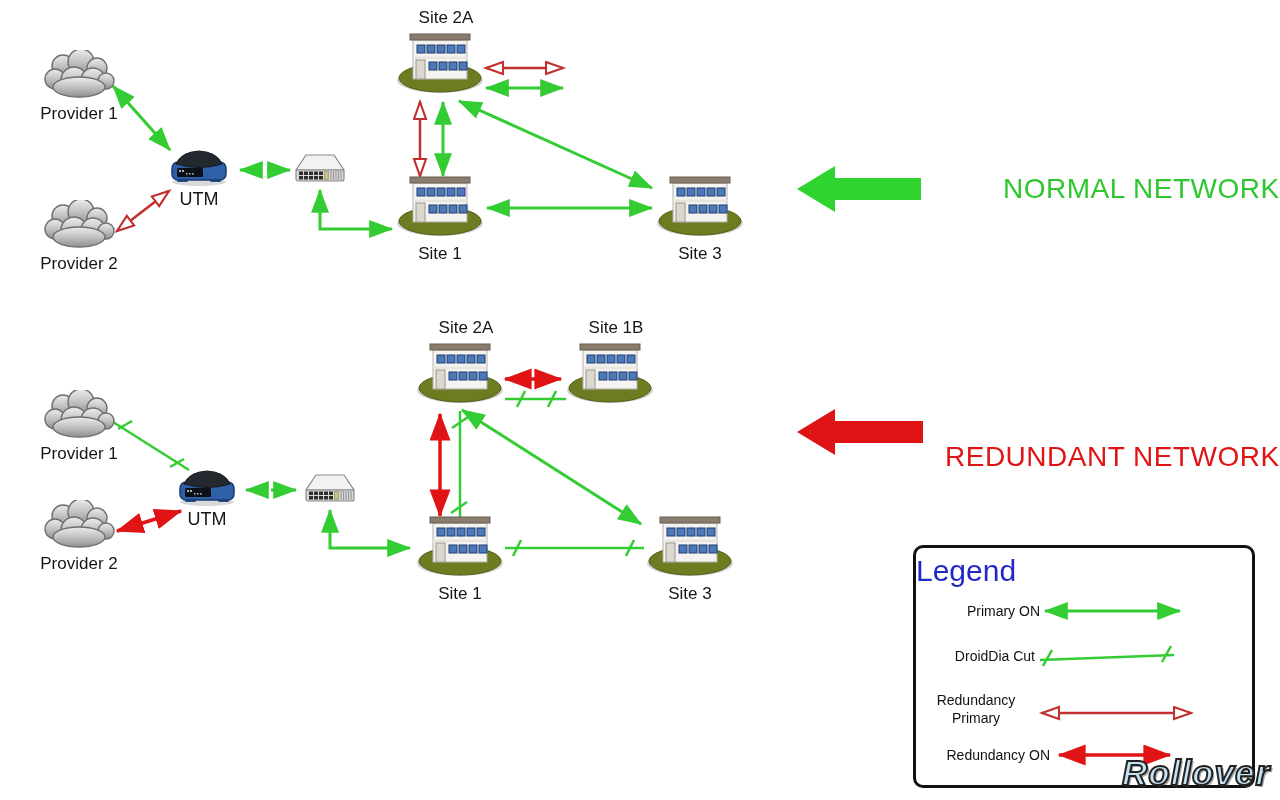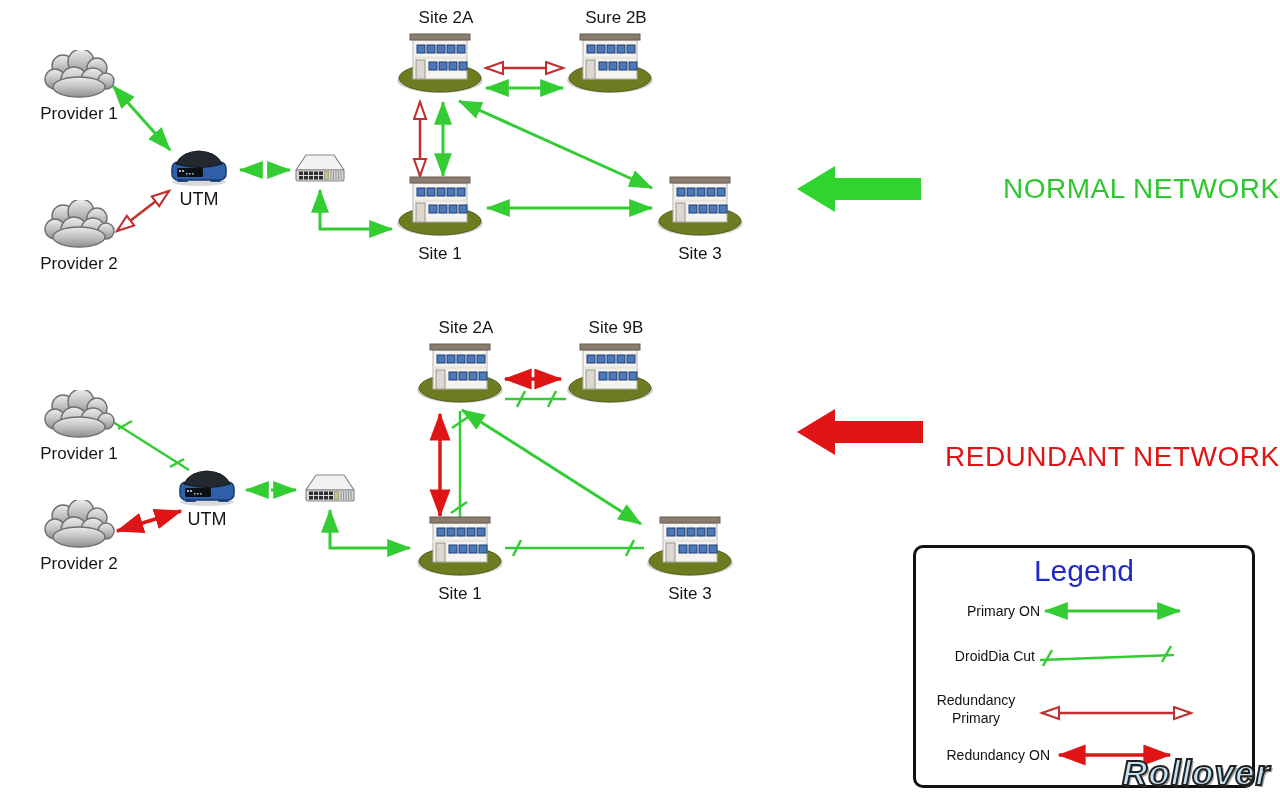--- a/index.html
+++ b/index.html
@@ -15,21 +15,21 @@
   }
   .nlabel.above{margin:0 0 2px 12px;}
   .banner-text{position:absolute;font-size:28px;white-space:nowrap;letter-spacing:0.5px;}
   .banner-text.green{color:#2fc72f;}
   .banner-text.red{color:#e01414;}
   .legend{
     position:absolute;left:913px;top:545px;width:342px;height:243px;
     background:#ffffff;border:3px solid #111111;border-radius:10px;
   }
   .legend-title{
-    position:absolute;left:0;top:6px;width:100%;text-align:center;
+    position:absolute;left:0;top:6px;width:100%;text-align:left;
     font-size:30px;color:#2228c8;
   }
   .legend-label{
     position:absolute;font-size:14px;color:#111111;line-height:18px;text-align:right;
   }
   .legend-arrow{position:absolute;overflow:visible;}
   .watermark{
     position:absolute;left:1122px;top:753px;
     font-size:35px;font-weight:800;letter-spacing:1px;font-style:italic;
     color:#c3e2f2;-webkit-text-stroke:2px #222222;
@@ -204,26 +204,20 @@
     <svg width="56" height="36">
         <use href="#sym-switch"></use>
       </svg>
   </div>
   <div class="node" style="left:390px;top:8px;width:100px;">
     <div class="nlabel above">Site 2A</div>
     <svg width="86" height="64">
         <use href="#sym-building"></use>
       </svg>
   </div>
-  <div class="node" style="left:560px;top:8px;width:100px;">
-    <div class="nlabel above">Sure 2B</div>
-    <svg width="86" height="64">
-        <use href="#sym-building"></use>
-      </svg>
-  </div>
   <div class="node" style="left:390px;top:172px;width:100px;">
     <svg width="86" height="64">
         <use href="#sym-building"></use>
       </svg>
     <div class="nlabel" style="margin-top:8px;">Site 1</div>
   </div>
   <div class="node" style="left:650px;top:172px;width:100px;">
     <svg width="86" height="64">
         <use href="#sym-building"></use>
       </svg>
@@ -255,21 +249,21 @@
         <use href="#sym-switch"></use>
       </svg>
   </div>
   <div class="node" style="left:410px;top:318px;width:100px;">
     <div class="nlabel above">Site 2A</div>
     <svg width="86" height="64">
         <use href="#sym-building"></use>
       </svg>
   </div>
   <div class="node" style="left:560px;top:318px;width:100px;">
-    <div class="nlabel above">Site 9B</div>
+    <div class="nlabel above">Site 1B</div>
     <svg width="86" height="64">
         <use href="#sym-building"></use>
       </svg>
   </div>
   <div class="node" style="left:410px;top:512px;width:100px;">
     <svg width="86" height="64">
         <use href="#sym-building"></use>
       </svg>
     <div class="nlabel" style="margin-top:8px;">Site 1</div>
   </div>

